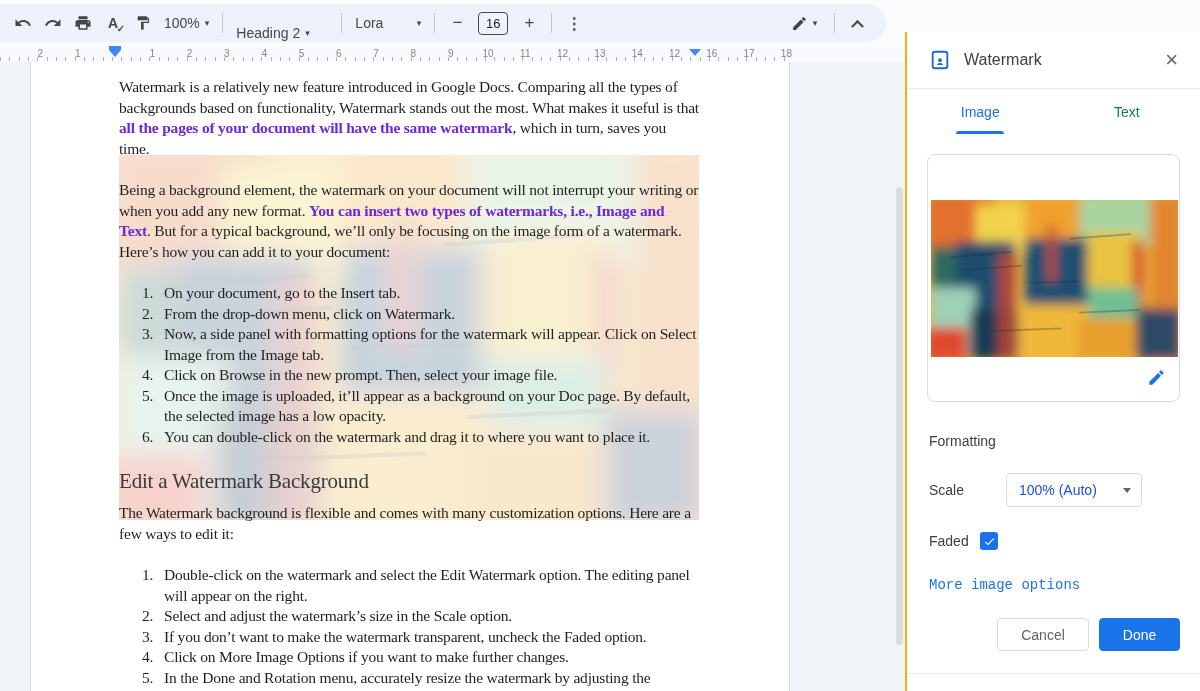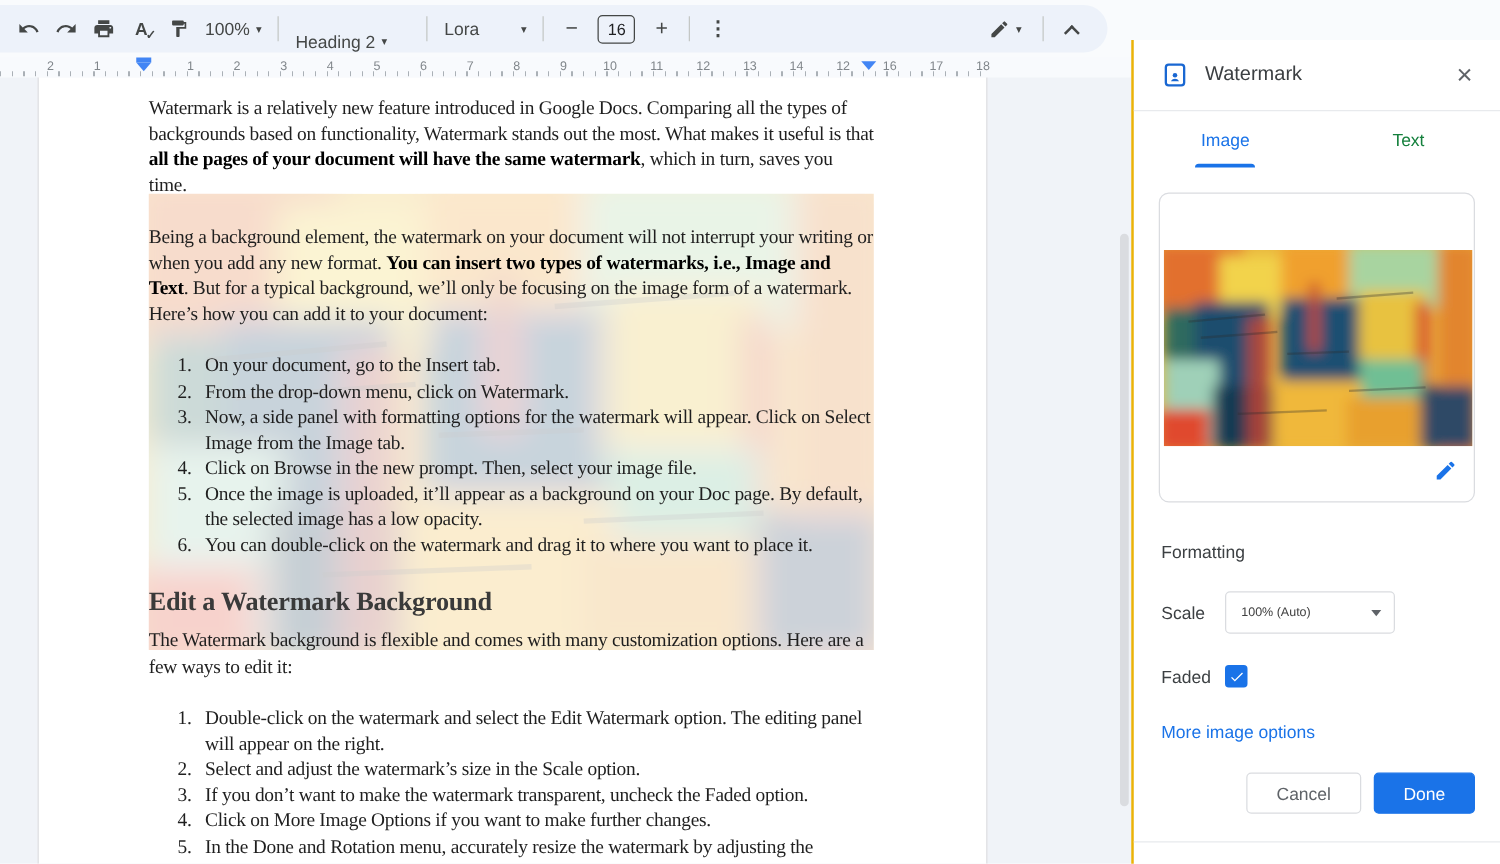--- a/index.html
+++ b/index.html
@@ -43,22 +43,22 @@
   .canvas { position:absolute; left:0; top:62px; width:905px; height:629px; background:#f0f3f8; }
   .page { position:absolute; left:30px; top:0; width:760px; height:629px; background:#fff;
           border-left:1px solid #dadce0; border-right:1px solid #dadce0; }
   .doc-watermark { position:absolute; left:88px; top:93px; width:580px; height:365px;
                    opacity:.24; pointer-events:auto; }
   .doc-watermark svg { width:100%; height:100%; display:block; }
   .doc-text { position:absolute; left:88px; top:15px; width:580px; z-index:2;
               font-family:"Liberation Serif", serif; font-size:15.5px; line-height:20.5px;
               color:#1f1f1f; letter-spacing:-0.2px; }
   .para { margin:0 0 21px 0; }
-  .para .b { font-weight:bold; color:#000000; }
-  .h2 { font-size:21px; line-height:26px; color:#3a3a3a; font-weight:700; margin:0 0 9px 0; }
+  .para .b { font-weight:bold; color:#6d28d9; }
+  .h2 { font-size:21px; line-height:26px; color:#3a3a3a; font-weight:400; margin:0 0 9px 0; }
   .olist { margin:0 0 21px 0; padding-left:23px; }
   .li-row { display:flex; }
   .li-num { width:22px; flex:0 0 22px; }
   .li-text { flex:1; }
   .scrollbar-thumb { position:absolute; left:896px; top:125px; width:7px; height:458px;
                      background:#dadce0; border-radius:4px; }
 
   
   .panel { position:absolute; left:905px; top:0; width:295px; height:691px; background:#fff;
            border-left:2px solid #eab308;margin-top:32px; }
@@ -71,32 +71,32 @@
          font-size:14px; font-weight:500; color:#15803d; cursor:pointer; }
   .tab.active { color:#1a73e8; }
   .tab .underline { position:absolute; bottom:0; left:50%; transform:translateX(-50%);
          width:48px; height:3px; background:#1a73e8; border-radius:3px 3px 0 0; }
   .card { margin:20px 20px 0 20px; height:248px; border:1px solid #dadce0; border-radius:8px;
           position:relative; background:#fff; }
   .card-img { position:absolute; left:3px; top:45px; width:247px; height:157px; overflow:hidden; }
   .card-img svg { width:100%; height:100%; display:block; }
   .card-pencil { position:absolute; right:13px; bottom:10px; cursor:pointer; }
   .fmt-label { margin:31px 22px 0; font-size:14px; font-weight:500; color:#3c4043; }
-  .scale-row { margin:24px 22px 0; display:flex; align-items:center; }
+  .scale-row { margin:24px 22px 0; display:flex; align-items:center;gap:26px; }
   .row-label { width:51px; font-size:14px; color:#3c4043; }
   .select-box { width:136px; height:34px; border:1px solid #dadce0; border-radius:4px;
                 display:flex; align-items:center; padding:0 10px 0 12px; cursor:pointer; }
-  .select-box .val { flex:1; font-size:10px; color:#404040; }
+  .select-box .val { flex:1; font-size:14px; color:#1d4ed8; }
   .select-box .sb-caret { width:0; height:0; border-left:4px solid transparent;
                 border-right:4px solid transparent; border-top:5px solid #5f6368; }
   .faded-row { margin:25px 22px 0; display:flex; align-items:center; }
   .checkbox { width:18px; height:18px; border:2px solid #5f6368; border-radius:3px; cursor:pointer;
               display:flex; align-items:center; justify-content:center; background:#fff; }
   .checkbox.checked { background:#1a73e8; border-color:#1a73e8; }
-  .more-link { margin:27px 22px 0; font-size:14px; color:#1a73e8; cursor:pointer; width:max-content; }
+  .more-link { margin:27px 22px 0; font-size:14px; color:#1a73e8; cursor:pointer; width:max-content;font-family:Liberation Mono, monospace; }
   .actions { position:absolute; right:20px; top:586px; display:flex; gap:10px; }
   .btn { height:33px; border-radius:4px; font-size:14px; font-weight:500; display:flex;
          align-items:center; justify-content:center; cursor:pointer; }
   .btn-cancel { width:92px; background:#fff; border:1px solid #dadce0; color:#5f6368; }
   .btn-done { width:81px; background:#1a73e8; border:1px solid #1a73e8; color:#fff; }
   .panel-div { position:absolute; left:0; top:641px; width:100%; border-top:1px solid #e8eaed; }
   .remove-row { position:absolute; left:0; top:653px; width:100%; height:32px; display:flex;
                 align-items:center; justify-content:center; gap:16px; color:#1a73e8;
                 font-size:14px; font-weight:500; cursor:pointer; }
   .hidden-defs { position:absolute; width:0; height:0; }

